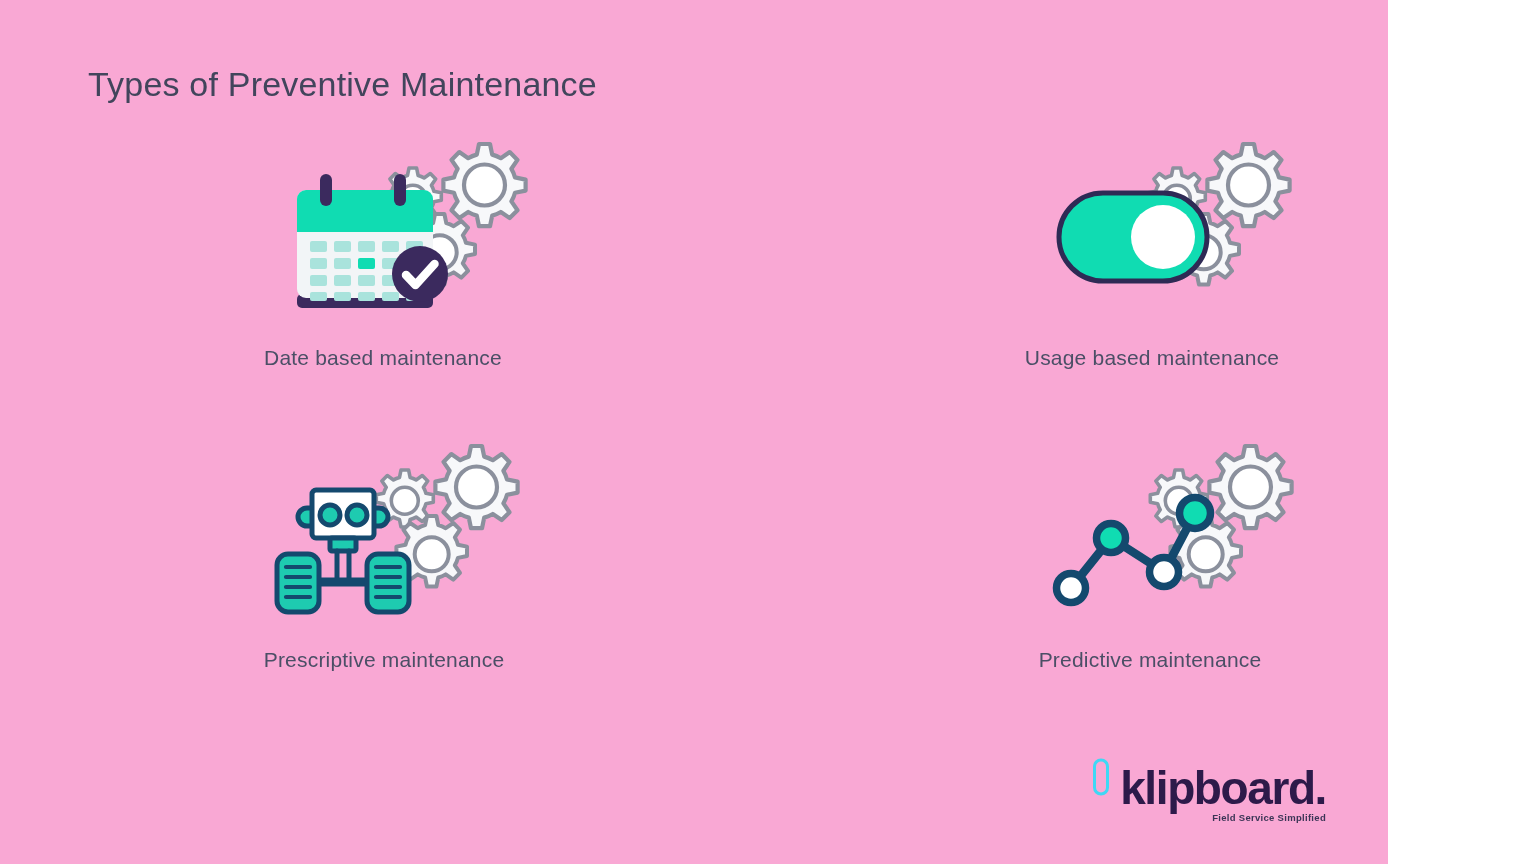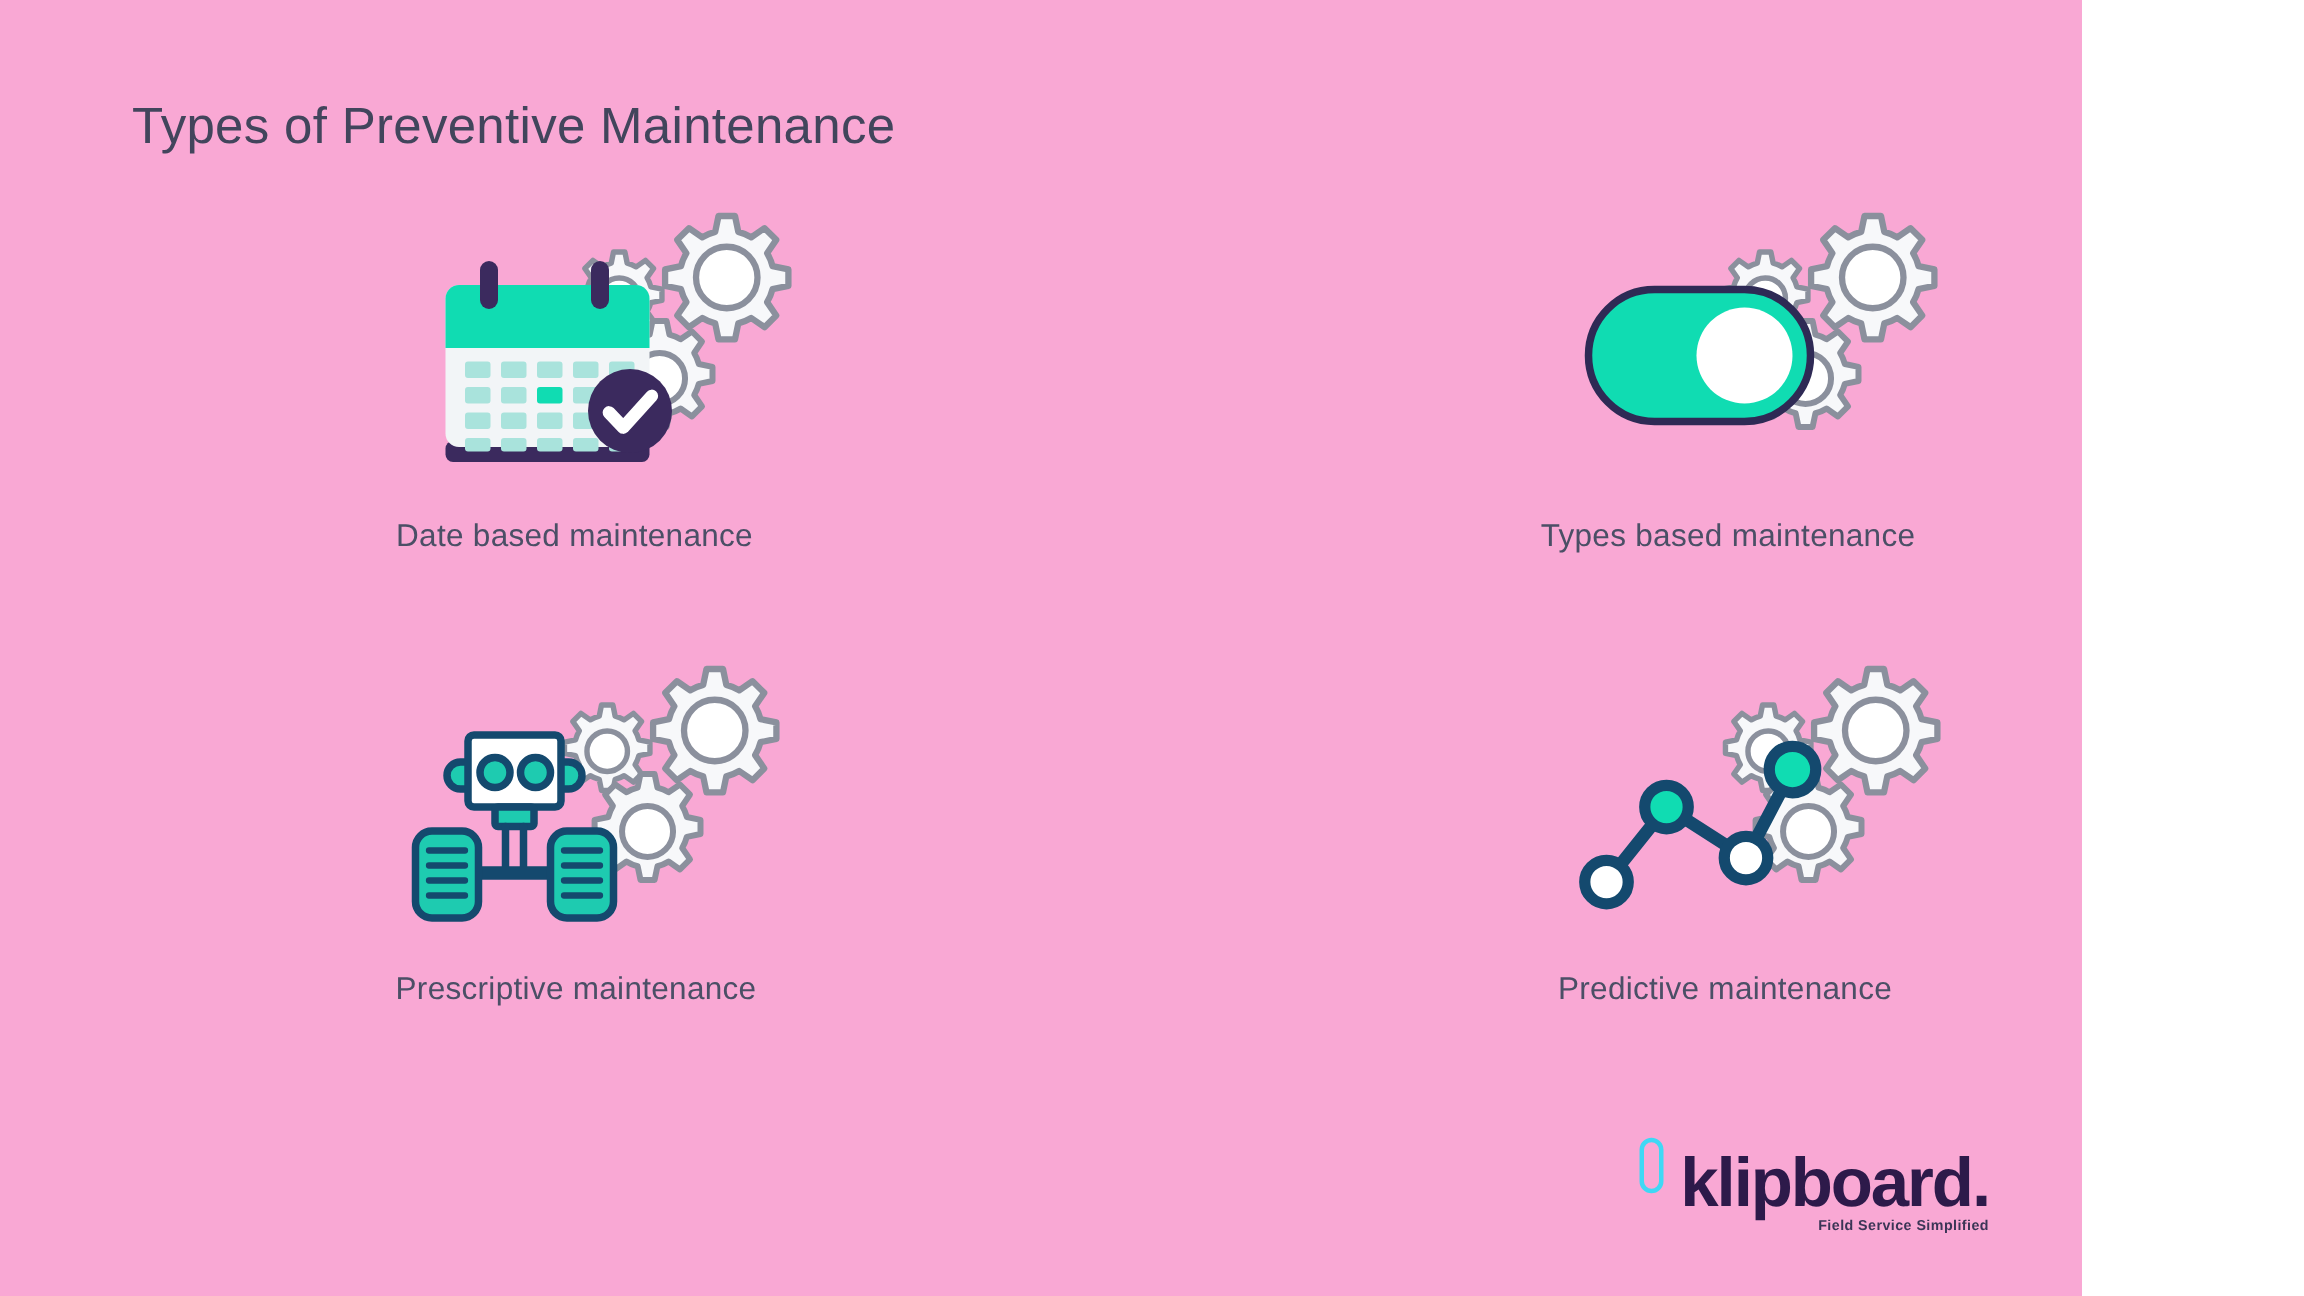--- a/index.html
+++ b/index.html
@@ -211,21 +211,21 @@
                      -1.9-9.1 a27 27 0 0 1-7.4-3.1 l-7.6 5.2 -6.7-6.7 5.2-7.6
                      a27 27 0 0 1-3.1-7.4 l-9.1-1.9 0-9.4 9.1-1.9 a27 27 0 0 1 3.1-7.4
                      l-5.2-7.6 6.7-6.7 7.6 5.2 a27 27 0 0 1 7.4-3.1 z"></path>
             <circle cx="156.7" cy="122.3" r="17" fill="#ffffff"></circle>
           </g>
 
           <rect x="12" y="63" width="148" height="88" rx="44" fill="#10dcb2" stroke="#2e2a55" stroke-width="5"></rect>
           <circle cx="116" cy="107" r="32" fill="#ffffff"></circle>
         </svg>
       </div>
-      <div class="cell-label">Types based maintenance</div>
+      <div class="cell-label">Usage based maintenance</div>
     </div>
 
     <div class="cell cell-4">
       <div class="cell-art">
         <svg width="270" height="200" viewBox="0 0 270 200" aria-hidden="true">
           <g fill="#f7f8fa" stroke="#8b909d" stroke-width="4.2" stroke-linejoin="round" stroke-linecap="round">
             <path d="M196 14 l11 0 2.2 10.6 a32 32 0 0 1 8.6 3.6 l8.9-6.1 7.8 7.8 -6.1 8.9
                      a32 32 0 0 1 3.6 8.6 l10.6 2.2 0 11 -10.6 2.2 a32 32 0 0 1-3.6 8.6
                      l6.1 8.9 -7.8 7.8 -8.9-6.1 a32 32 0 0 1-8.6 3.6 l-2.2 10.6 -11 0
                      -2.2-10.6 a32 32 0 0 1-8.6-3.6 l-8.9 6.1 -7.8-7.8 6.1-8.9

